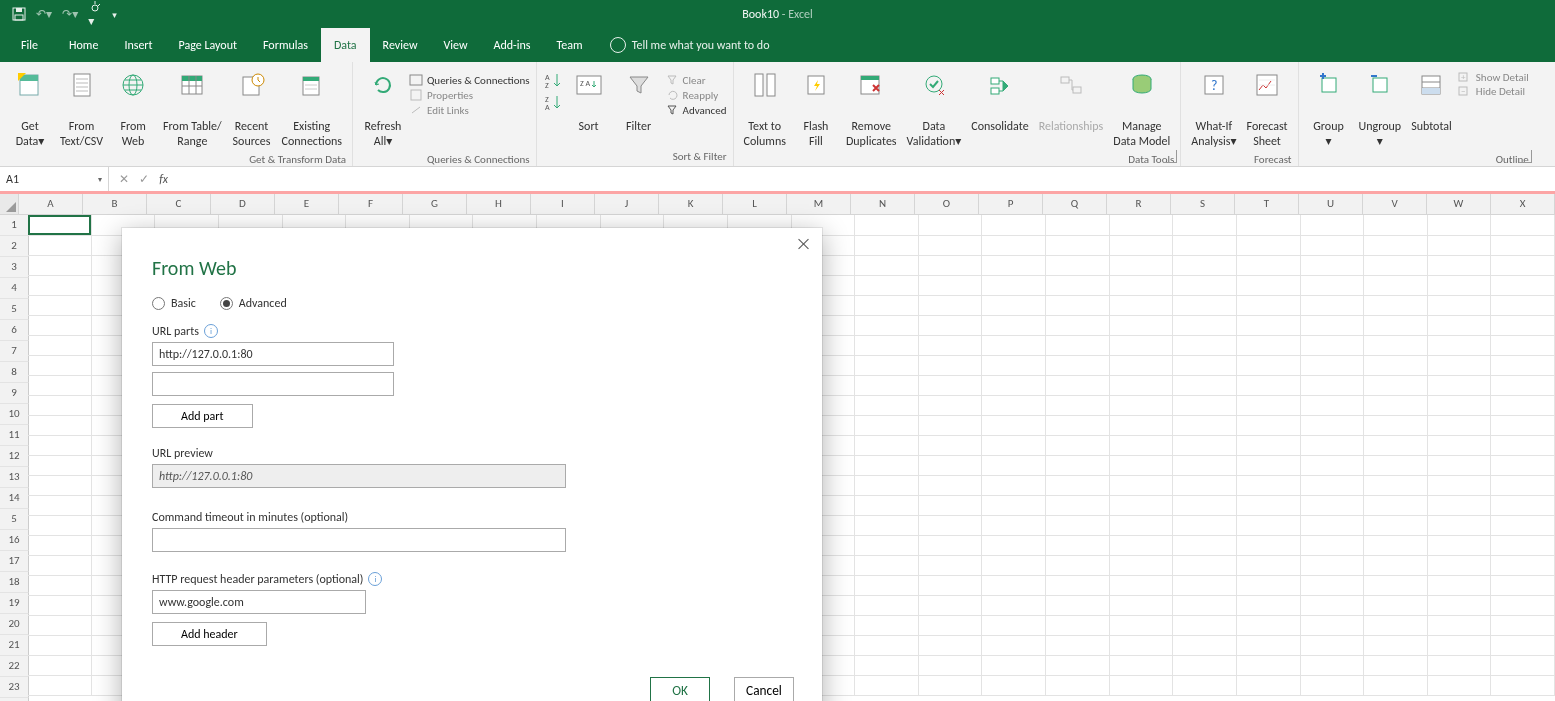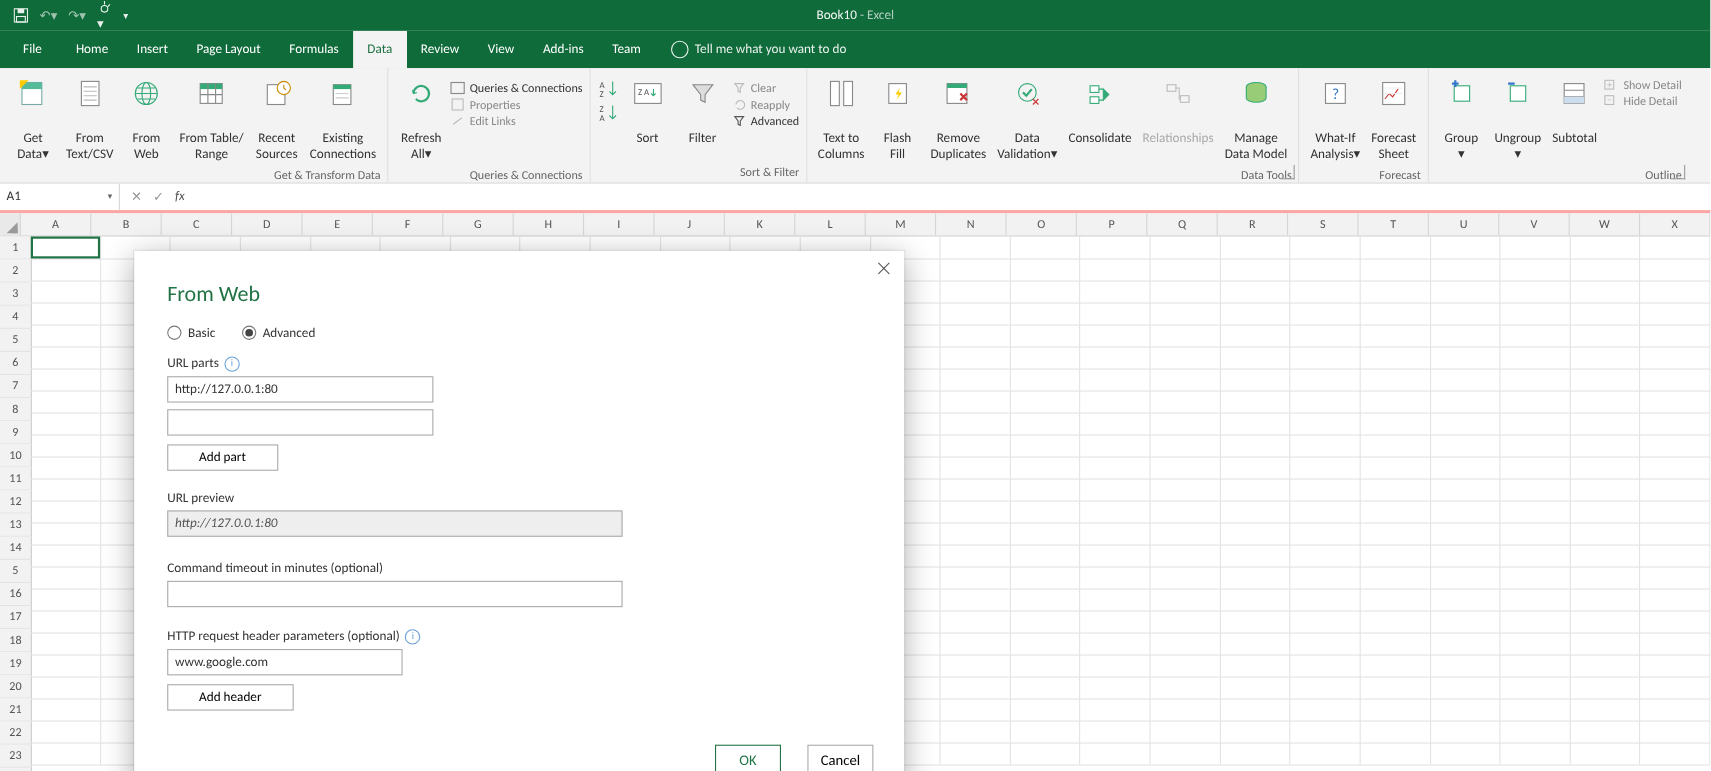--- a/index.html
+++ b/index.html
@@ -42,21 +42,21 @@
   .cellsline>div{width:63px;border-right:1px solid #e3e3e3;height:100%}
   .activecell{position:absolute;left:28px;top:0;width:63px;height:20px;border:2px solid #217346;box-sizing:border-box;pointer-events:none}
   .dialog{position:absolute;left:122px;top:228px;width:700px;height:495px;background:#fff;box-shadow:0 6px 26px rgba(0,0,0,.32),0 0 0 1px rgba(0,0,0,.08)}
   .dialog .x{position:absolute;right:10px;top:8px;width:16px;height:16px;cursor:pointer}
   .dialog .x::before,.dialog .x::after{content:"";position:absolute;left:7px;top:1px;width:1px;height:14px;background:#555}
   .dialog .x::before{transform:rotate(45deg)}
   .dialog .x::after{transform:rotate(-45deg)}
   .dtitle{color:#217346;font-size:20px;font-weight:400;padding:28px 30px 16px}
   .dbody{padding:0 30px}
   .radios{display:flex;gap:24px;margin-bottom:14px;align-items:center}
-  .radio{display:flex;gap:6px;cursor:pointer}
+  .radio{display:flex;align-items:center;gap:6px;cursor:pointer}
   .rcircle{width:11px;height:11px;border:1px solid #777;border-radius:50%;position:relative}
   .rcircle.sel::after{content:"";position:absolute;left:2px;top:2px;width:7px;height:7px;border-radius:50%;background:#444}
   .flabel{margin-top:4px;margin-bottom:4px;display:flex;align-items:center;gap:5px}
   .info{width:12px;height:12px;border:1px solid #6aa0d8;border-radius:50%;color:#6aa0d8;font-size:9px;line-height:12px;text-align:center}
   .txt{width:228px;height:22px;border:1px solid #aaa;padding:0 6px;font-size:12px;font-family:inherit;display:flex;align-items:center;background:#fff}
   .txt.ro{background:#eee;width:400px;font-style:italic;color:#555}
   .txt.wide{width:400px}
   .smbtn{border:1px solid #aaa;background:#fff;height:24px;padding:0 28px;cursor:pointer;font-family:inherit;font-size:12px}
   .hdrrow{display:flex;gap:14px}
   .combo{width:220px;height:22px;border:1px solid #aaa;display:flex;align-items:center;justify-content:space-between;padding:0 6px;cursor:pointer;background:#fff}

